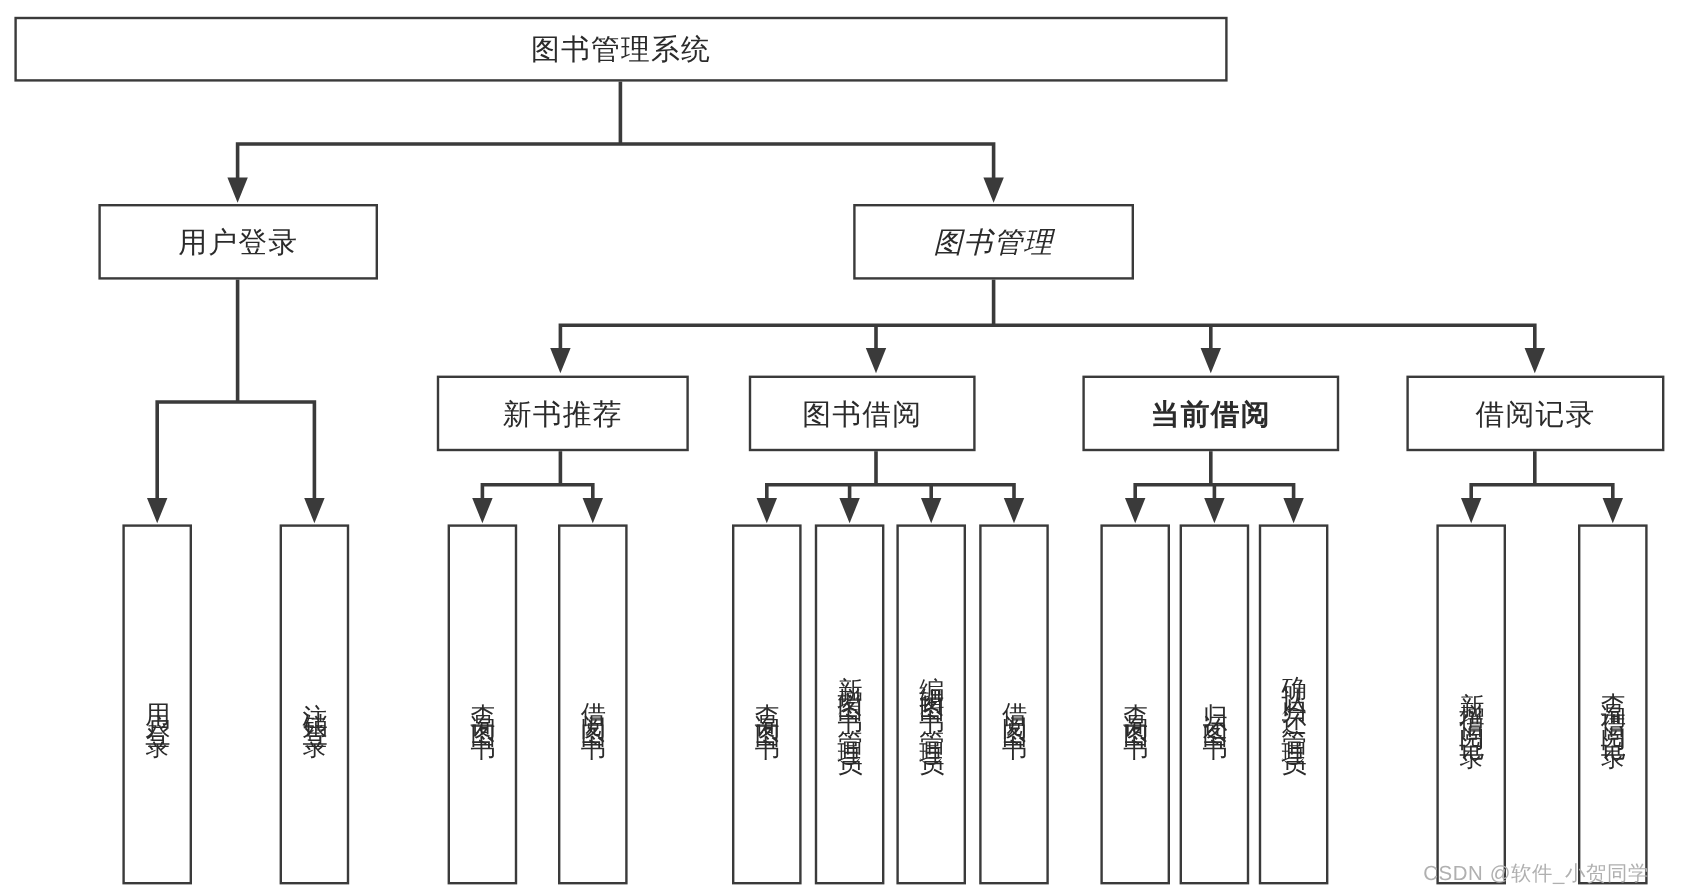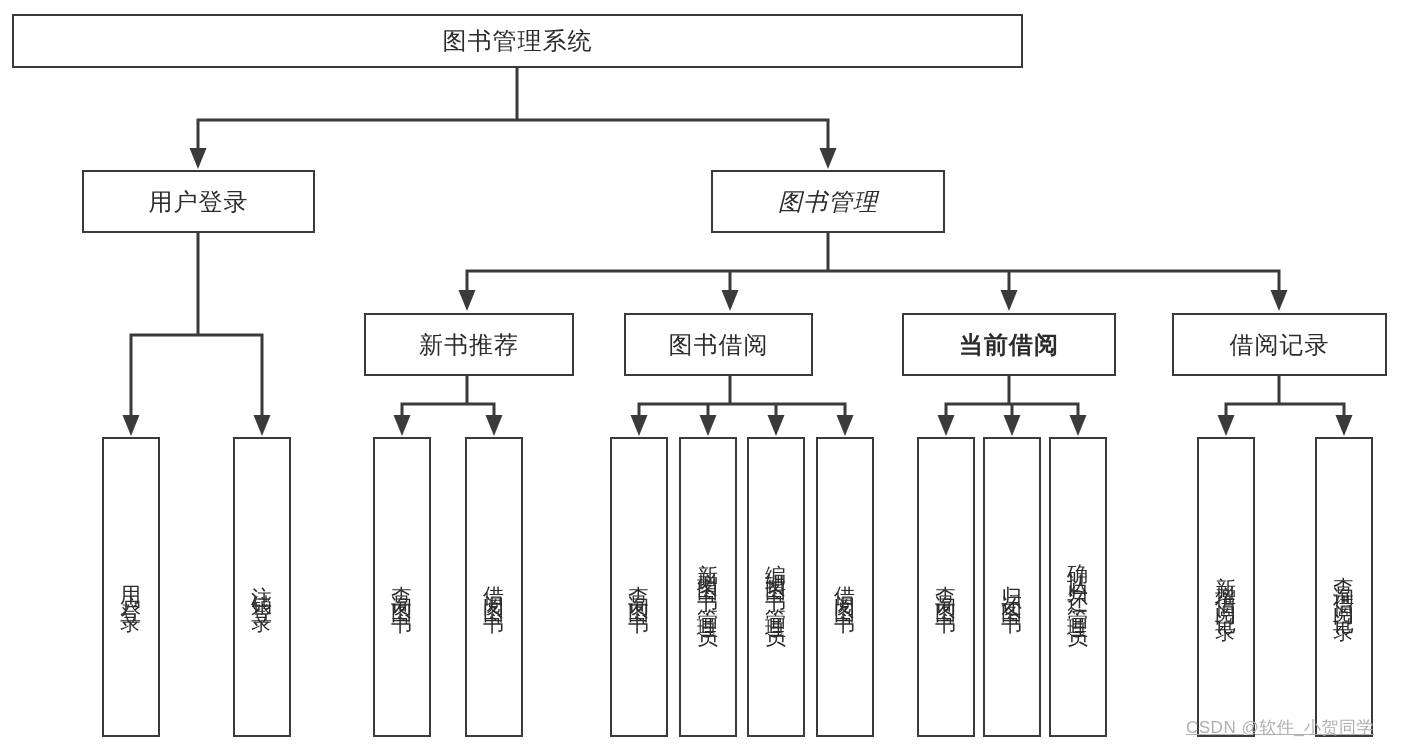--- a/index.html
+++ b/index.html
@@ -66,21 +66,20 @@
 
   .watermark {
     position: absolute;
     left: 1186px;
     top: 716px;
     font-size: 17px;
     color: #b0b0b0;
     white-space: nowrap;
     z-index: 3;
     letter-spacing: 0.5px;
-    text-decoration: underline;
   }
 </style>
 </head>
 <body>
 
 <div id="canvas">
 
   <svg id="connectors" width="1405" height="747" viewBox="0 0 1405 747">
     <g stroke="#3a3a3a" stroke-width="3" fill="none" stroke-linecap="square">
 

